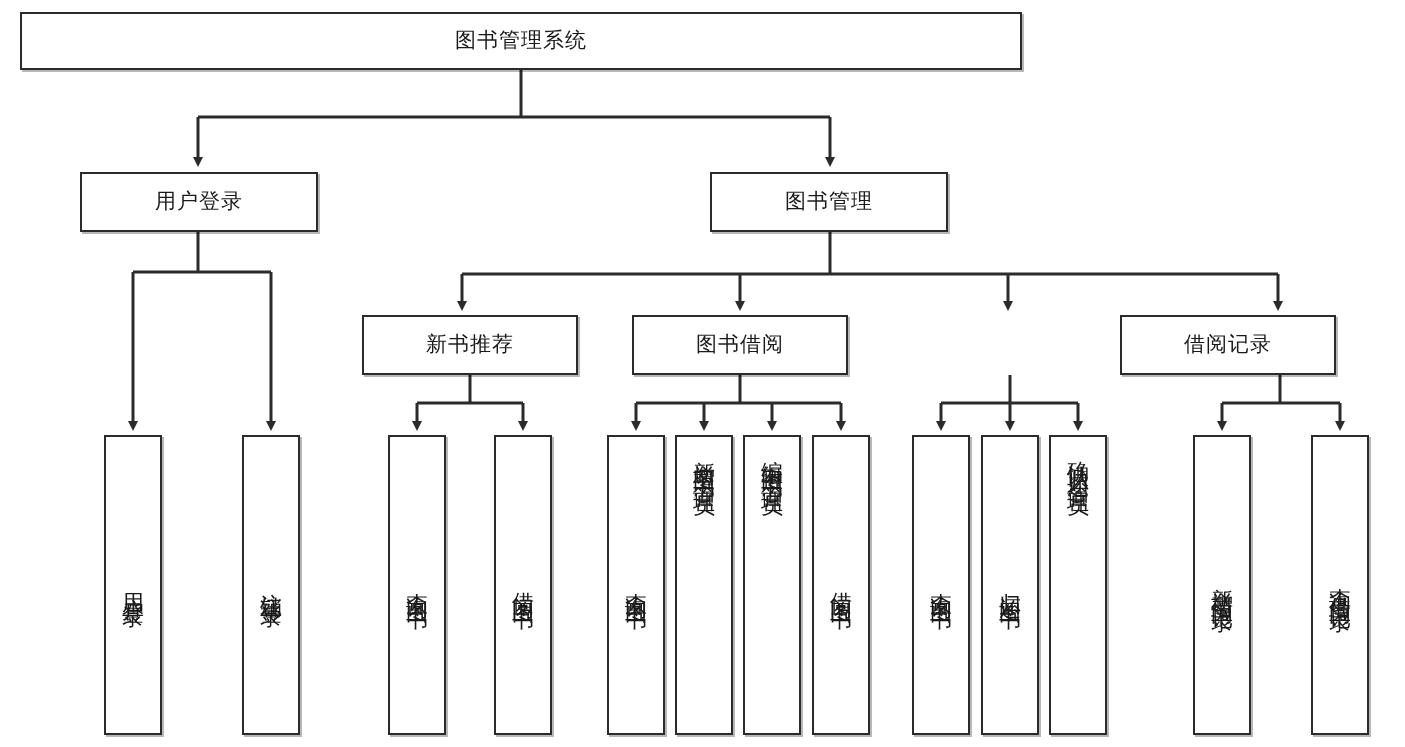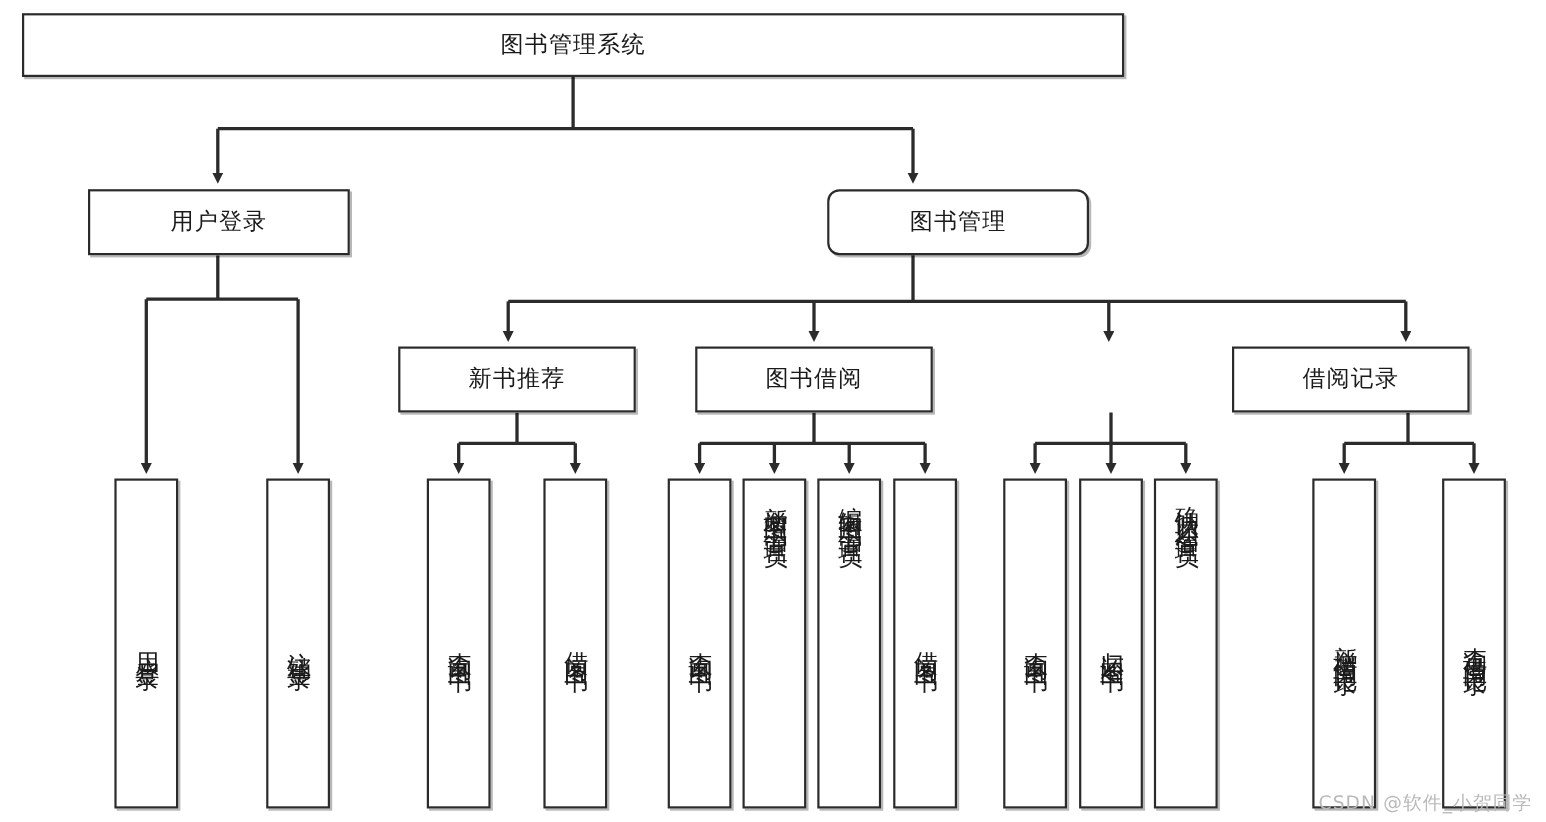--- a/index.html
+++ b/index.html
@@ -120,21 +120,21 @@
     </g>
   </svg>
 
   <div class="node h-label" style="left:20px;top:12px;width:1002px;height:58px;">
     <span>图书管理系统</span>
   </div>
 
   <div class="node h-label" style="left:80px;top:172px;width:238px;height:60px;">
     <span>用户登录</span>
   </div>
-  <div class="node h-label" style="left:752px;top:172px;width:238px;height:60px;border-radius:11px;">
+  <div class="node h-label" style="left:710px;top:172px;width:238px;height:60px;">
     <span>图书管理</span>
   </div>
 
   <div class="node h-label" style="left:362px;top:315px;width:216px;height:60px;">
     <span>新书推荐</span>
   </div>
   <div class="node h-label" style="left:632px;top:315px;width:216px;height:60px;">
     <span>图书借阅</span>
   </div>
   <div class="node h-label" style="left:1120px;top:315px;width:216px;height:60px;">
@@ -178,14 +178,13 @@
     <span class="vtext">确认归还（管理员）</span>
   </div>
 
   <div class="node v-label mid" style="left:1193px;top:435px;width:58px;height:300px;">
     <span class="vtext">新增借阅记录</span>
   </div>
   <div class="node v-label mid" style="left:1311px;top:435px;width:58px;height:300px;">
     <span class="vtext">查询借阅记录</span>
   </div>
 
-  <div id="watermark">CSDN @软件_小贺同学</div>
 </div>
 
 </body></html>

